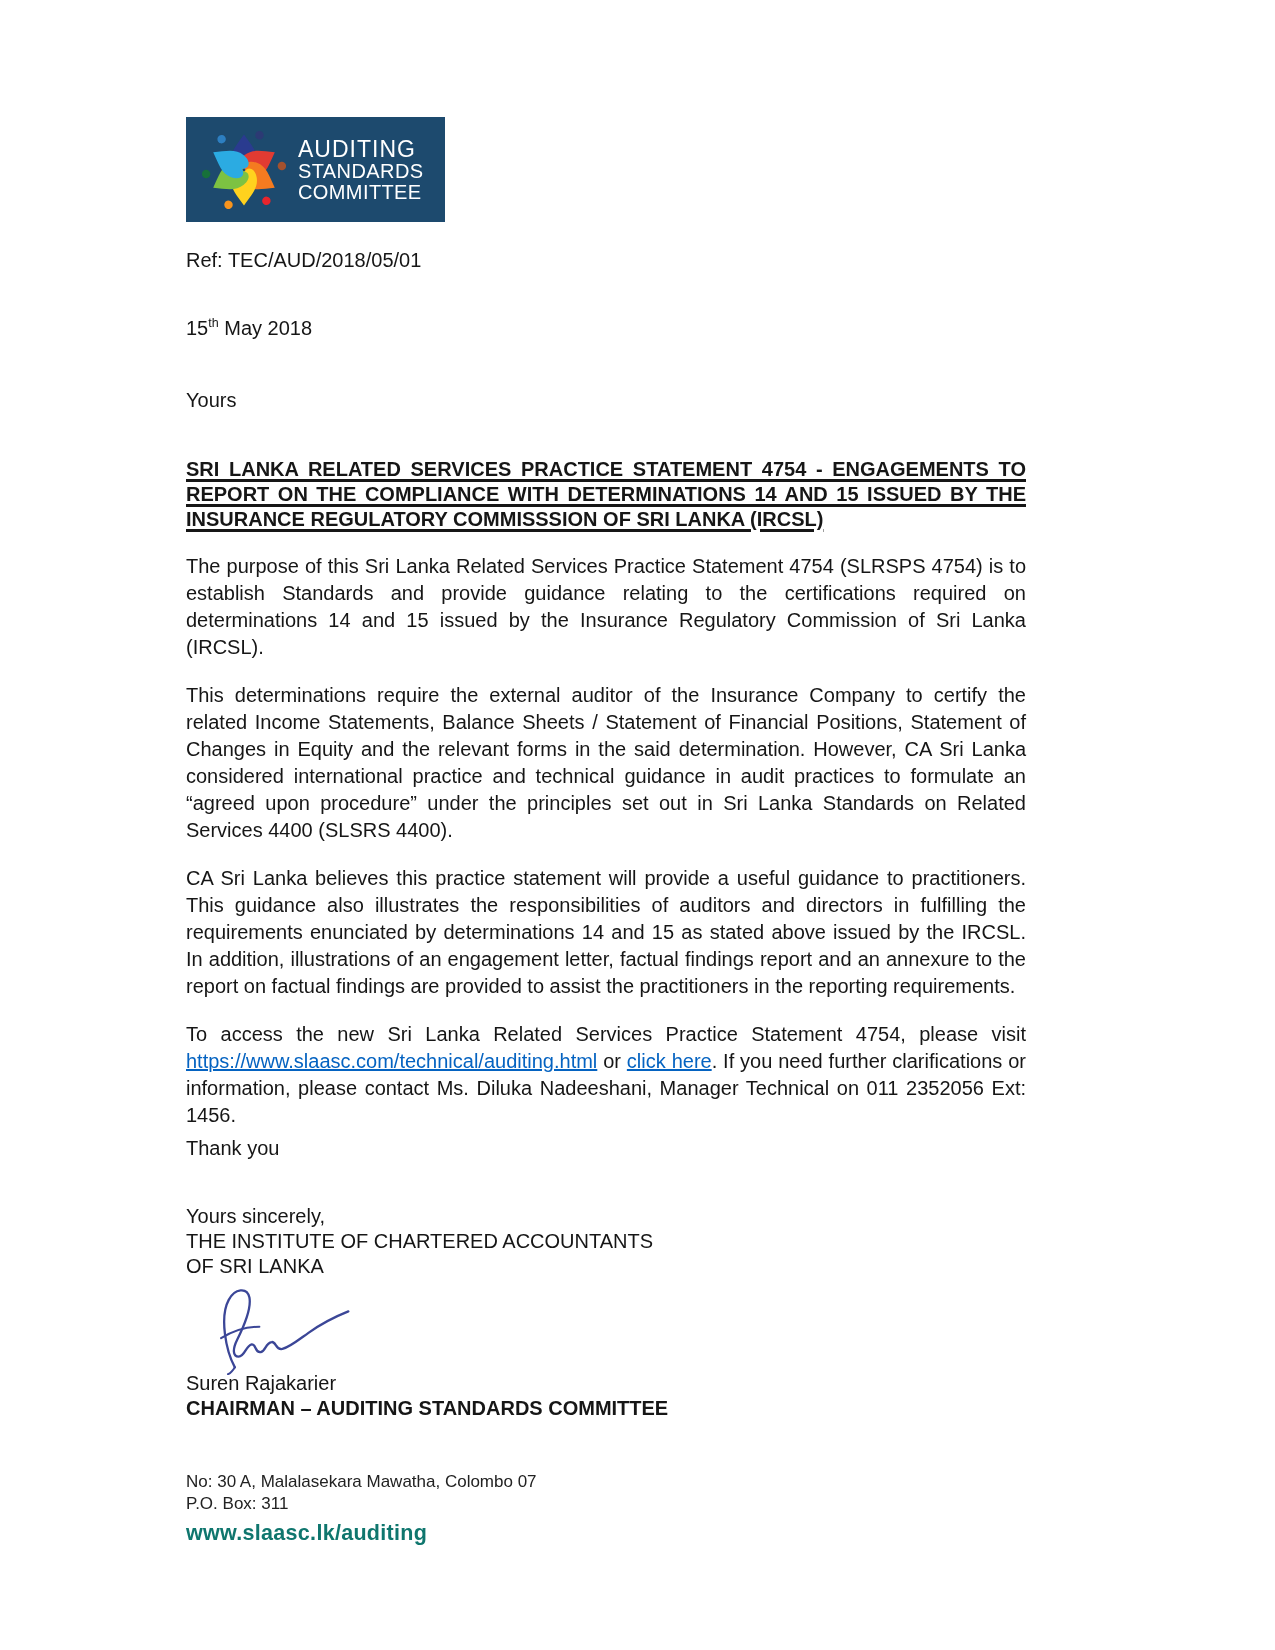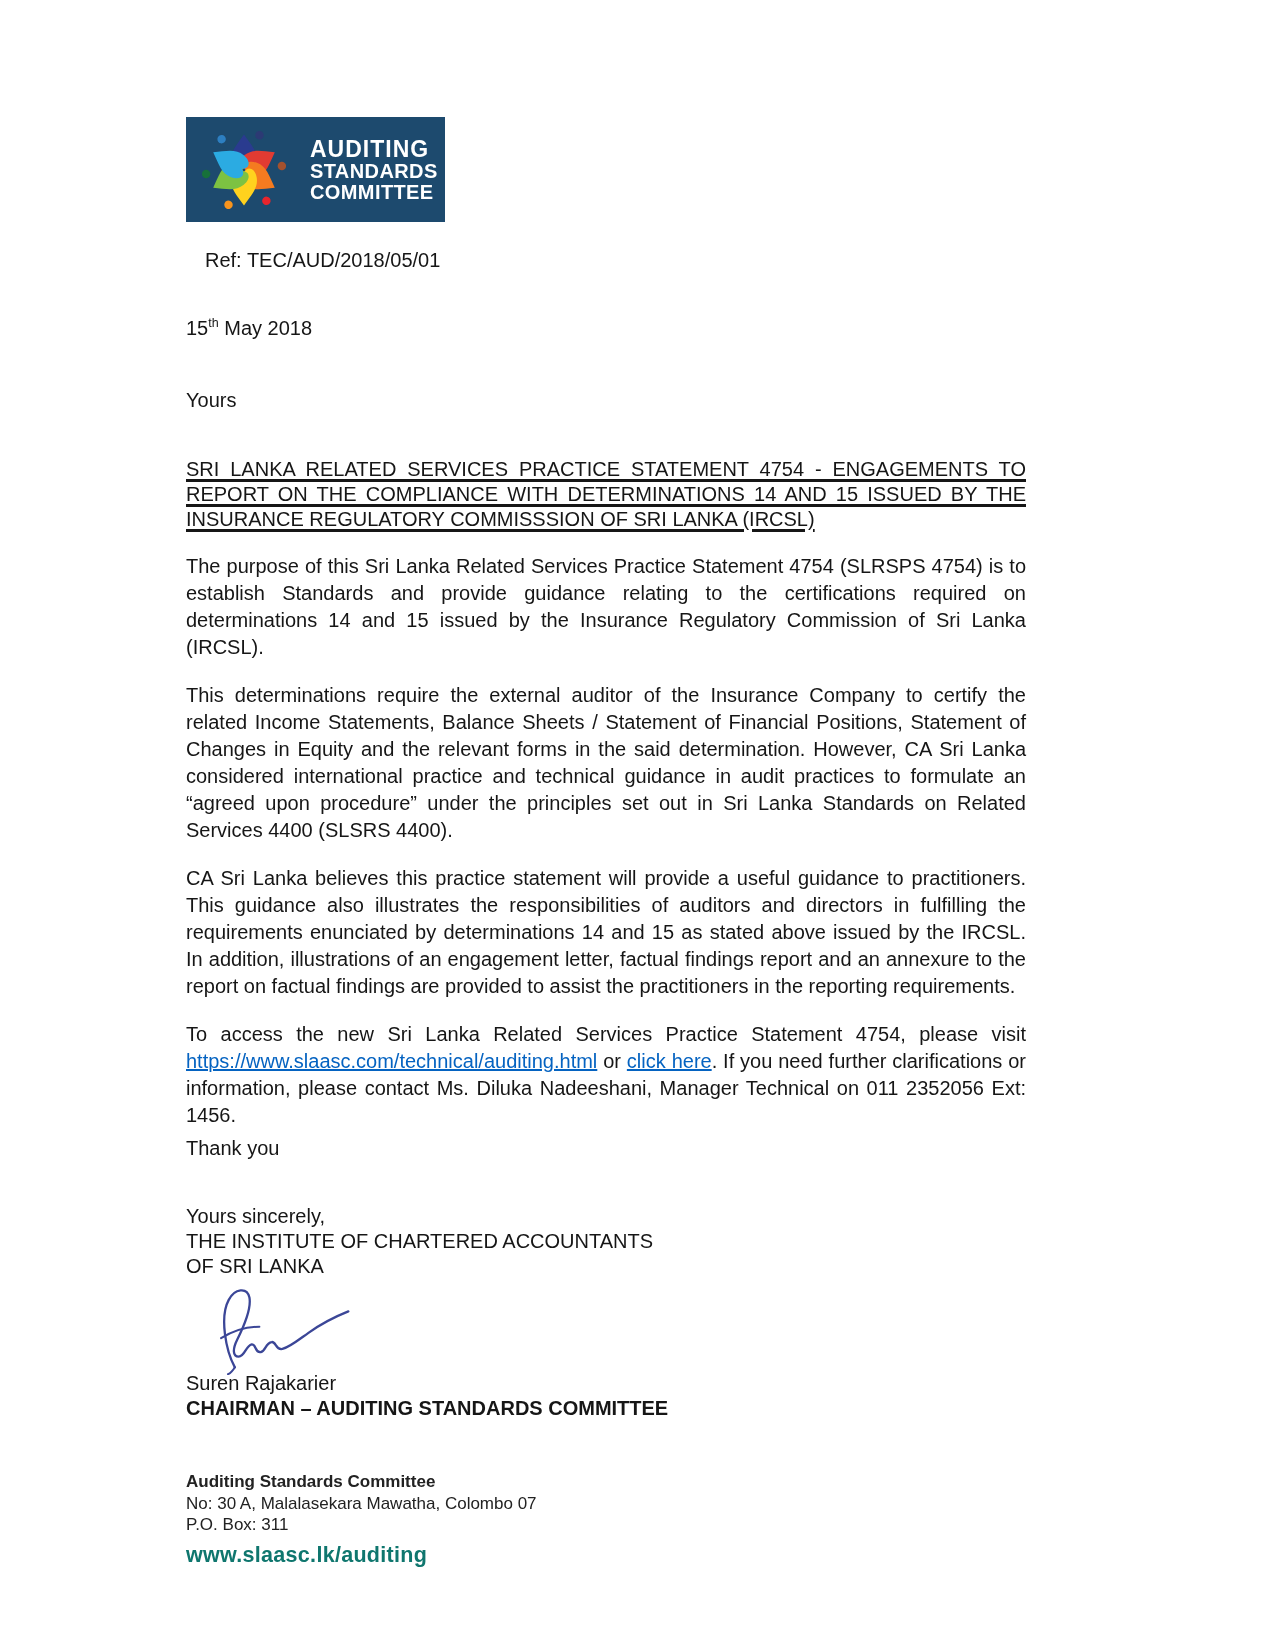--- a/index.html
+++ b/index.html
@@ -8,31 +8,31 @@
     position:relative; width:1275px; height:1650px; background:#ffffff;
     font-family:"Liberation Sans", sans-serif; color:#161616; overflow:hidden;
   }
   .content { position:absolute; left:186px; top:117px; width:840px; }
 
   
   .logo-box {
     width:259px; height:105px; background:#1d4a6e;
     display:flex; align-items:center; padding-left:14px;
   }
-  .logo-text { margin-left:22px; color:#ffffff; font-weight:bold; }
+  .logo-text { margin-left:10px; color:#ffffff; font-weight:normal; }
   .logo-line1 { font-size:23px; letter-spacing:1px; line-height:24px; }
   .logo-line2, .logo-line3 { font-size:20px; letter-spacing:0.4px; line-height:21px; }
 
   
-  .ref { margin-top:27px; font-size:20px;margin-left:19px; }
+  .ref { margin-top:27px; font-size:20px; }
   .date { margin-top:45px; font-size:20px; }
   .date sup { font-size:12.5px; vertical-align:super; line-height:0; }
   .dear { margin-top:49px; font-size:20px; }
   .subject {
-    margin-top:45px; font-size:20px; font-weight:normal; line-height:25px;
+    margin-top:45px; font-size:20px; font-weight:bold; line-height:25px;
     text-align:justify; text-decoration:underline; text-decoration-thickness:2.5px;
     text-underline-offset:3px;
   }
   .para { margin-top:21px; font-size:20px; line-height:27px; text-align:justify; }
   .para a { color:#0563c1; }
   .thank-you { margin-top:8px; font-size:20px; }
   .closing { margin-top:44px; font-size:20px; line-height:25px; }
   .org-name { font-weight:normal; }
   .signature-wrap { height:86px; margin-top:4px; margin-left:6px; }
   .signer-name { font-size:20px; line-height:25px; margin-top:2px; }
@@ -98,20 +98,19 @@
         <path d="M32,110 C20,88 12,44 24,22 C32,7 48,5 51,19 C54,35 43,58 35,74 C29,86 29,96 37,96 C45,96 46,82 54,80 C60,79 58,92 66,90 C72,89 72,78 80,77 C86,76 85,88 94,86 C103,84 114,75 128,65 C142,55 160,45 180,37" fill="none" stroke="#3b4697" stroke-width="3" stroke-linecap="round"></path>
         <path d="M14,72 C30,62 48,57 64,57" fill="none" stroke="#3b4697" stroke-width="2.6" stroke-linecap="round"></path>
         <path d="M32,110 C29,115 26,118 23,119" fill="none" stroke="#3b4697" stroke-width="2.6" stroke-linecap="round"></path>
       </svg>
     </div>
 
     <div class="signer-name">Suren Rajakarier</div>
     <div class="signer-title">CHAIRMAN – AUDITING STANDARDS COMMITTEE</div>
 
     <div class="footer">
-      <div class="footer-org">Auditing Standards Committee</div>
       <div>No: 30 A, Malalasekara Mawatha, Colombo 07</div>
       <div>P.O. Box: 311</div>
       <div class="footer-web" id="footer-web" style="color: #0f766e;">www.slaasc.lk/auditing</div>
     </div>
 
   </div>
 </div>
 
 </body></html>

